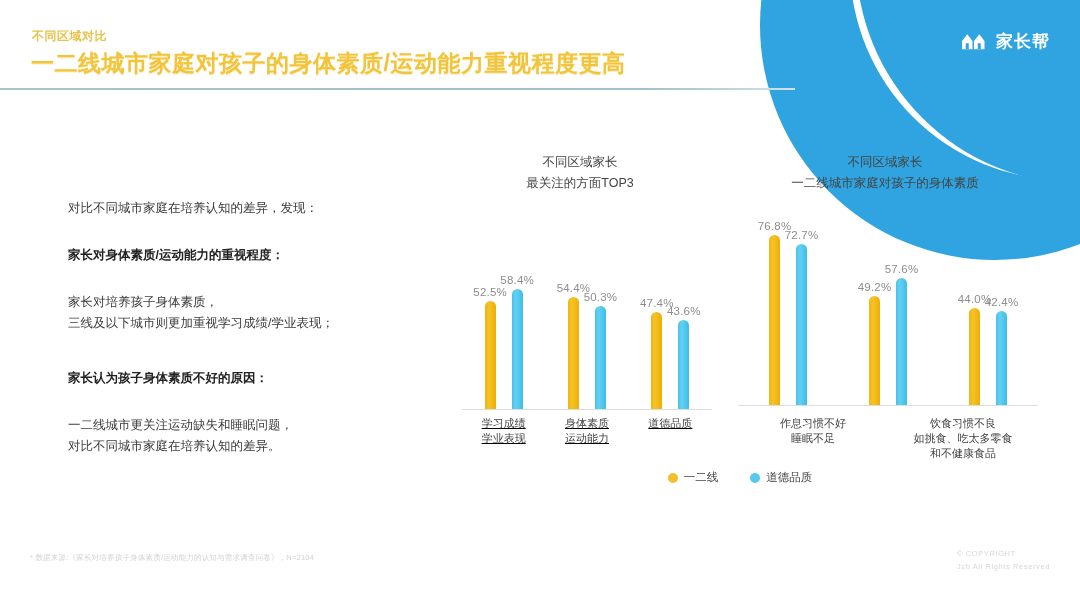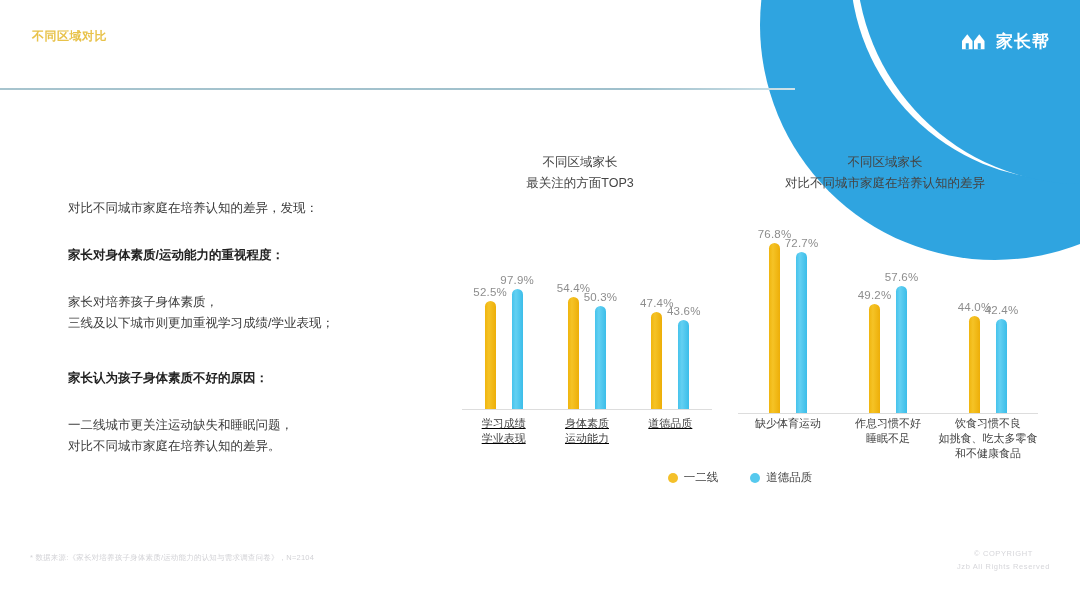--- a/index.html
+++ b/index.html
@@ -111,21 +111,21 @@
     white-space: nowrap;
   }
   #title-left  { left: 470px; top: 152px; width: 220px; }
   #title-right { left: 735px; top: 152px; width: 300px; }
 
   .chart {
     position: absolute;
     z-index: 4;
   }
   #chart-left  { left: 462px; top: 245px; width: 250px; height: 165px; }
-  #chart-right { left: 738px; top: 236px; width: 300px; height: 178px; text-align: center; }
+  #chart-right { left: 738px; top: 228px; width: 300px; height: 178px; text-align: center; }
 
   .axis-line {
     position: absolute;
     left: 0; bottom: 0;
     height: 1px;
     width: 100%;
     background: #dddddd;
   }
   .groups {
     position: absolute;
@@ -203,21 +203,21 @@
     left: 30px; top: 553px;
     font-size: 7.5px;
     color: #d2d2d6;
     letter-spacing: .2px;
     white-space: nowrap;
     z-index: 4;
   }
   .copyright {
     position: absolute;
     right: 30px; top: 548px;
-    text-align: center;
+    text-align: left;
     font-size: 7.5px;
     color: #d6d6da;
     line-height: 1.7;
     letter-spacing: .6px;
     z-index: 4;
   }
 </style>
 </head>
 <body>
 
@@ -233,20 +233,21 @@
         <path d="M4 14 L11 5 L18 14 L18 25 L4 25 Z" fill="#ffffff"></path>
         <path d="M20 14 L27 5 L34 14 L34 25 L20 25 Z" fill="#ffffff"></path>
         <rect x="9" y="17" width="4" height="8" fill="#2FA4E0"></rect>
         <rect x="25" y="17" width="4" height="8" fill="#2FA4E0"></rect>
       </svg>
     </span>
     <span class="logo-text">家长帮</span>
   </div>
 
   <div class="kicker">不同区域对比</div>
+  <div class="headline">一二线城市家庭对孩子的身体素质/运动能力重视程度更高</div>
   <div class="hdr-rule"></div>
 
   <div class="narrative">
     <div class="n-row">对比不同城市家庭在培养认知的差异，发现：</div>
     <div class="n-gap-lg"></div>
     <div class="n-row n-bold">家长对身体素质/运动能力的重视程度：</div>
     <div class="n-gap-lg"></div>
     <div class="n-row">家长对培养孩子身体素质，</div>
     <div class="n-row">三线及以下城市则更加重视学习成绩/学业表现；</div>
     <div class="n-gap-xl"></div>
@@ -255,33 +256,33 @@
     <div class="n-row">一二线城市更关注运动缺失和睡眠问题，</div>
     <div class="n-row">对比不同城市家庭在培养认知的差异。</div>
   </div>
 
   <div class="chart-title" id="title-left">
     <div>不同区域家长</div>
     <div>最关注的方面TOP3</div>
   </div>
   <div class="chart-title" id="title-right">
     <div>不同区域家长</div>
-    <div>对比不同城市家庭在培养认知的差异</div>
+    <div>一二线城市家庭对孩子的身体素质</div>
   </div>
 
   <div class="chart" id="chart-left">
     <div class="groups">
         <div class="group">
           <div class="bar-wrap">
             <div class="bar s0" title="52.5%" style="height: 65.625%;"></div>
             <div class="bar-label" style="bottom: calc(65.625% + 3px);">52.5%</div>
           </div>
           <div class="bar-wrap">
             <div class="bar s1" title="58.4%" style="height: 73%;"></div>
-            <div class="bar-label" style="bottom: calc(73% + 3px);">97.9%</div>
+            <div class="bar-label" style="bottom: calc(73% + 3px);">58.4%</div>
           </div>
         </div>
         <div class="group">
           <div class="bar-wrap">
             <div class="bar s0" title="54.4%" style="height: 68%;"></div>
             <div class="bar-label" style="bottom: calc(68% + 3px);">54.4%</div>
           </div>
           <div class="bar-wrap">
             <div class="bar s1" title="50.3%" style="height: 62.875%;"></div>
             <div class="bar-label" style="bottom: calc(62.875% + 3px);">50.3%</div>
@@ -343,23 +344,20 @@
       </div>
       <div class="cat">
         <div>身体素质</div>
         <div>运动能力</div>
       </div>
       <div class="cat">
         <div>道德品质</div>
       </div>
     </div>
   <div class="cats" id="cats-right">
-      <div class="cat">
-        <div>缺少体育运动</div>
-      </div>
       <div class="cat">
         <div>作息习惯不好</div>
         <div>睡眠不足</div>
       </div>
       <div class="cat">
         <div>饮食习惯不良</div>
         <div>如挑食、吃太多零食</div>
         <div>和不健康食品</div>
       </div>
     </div>

